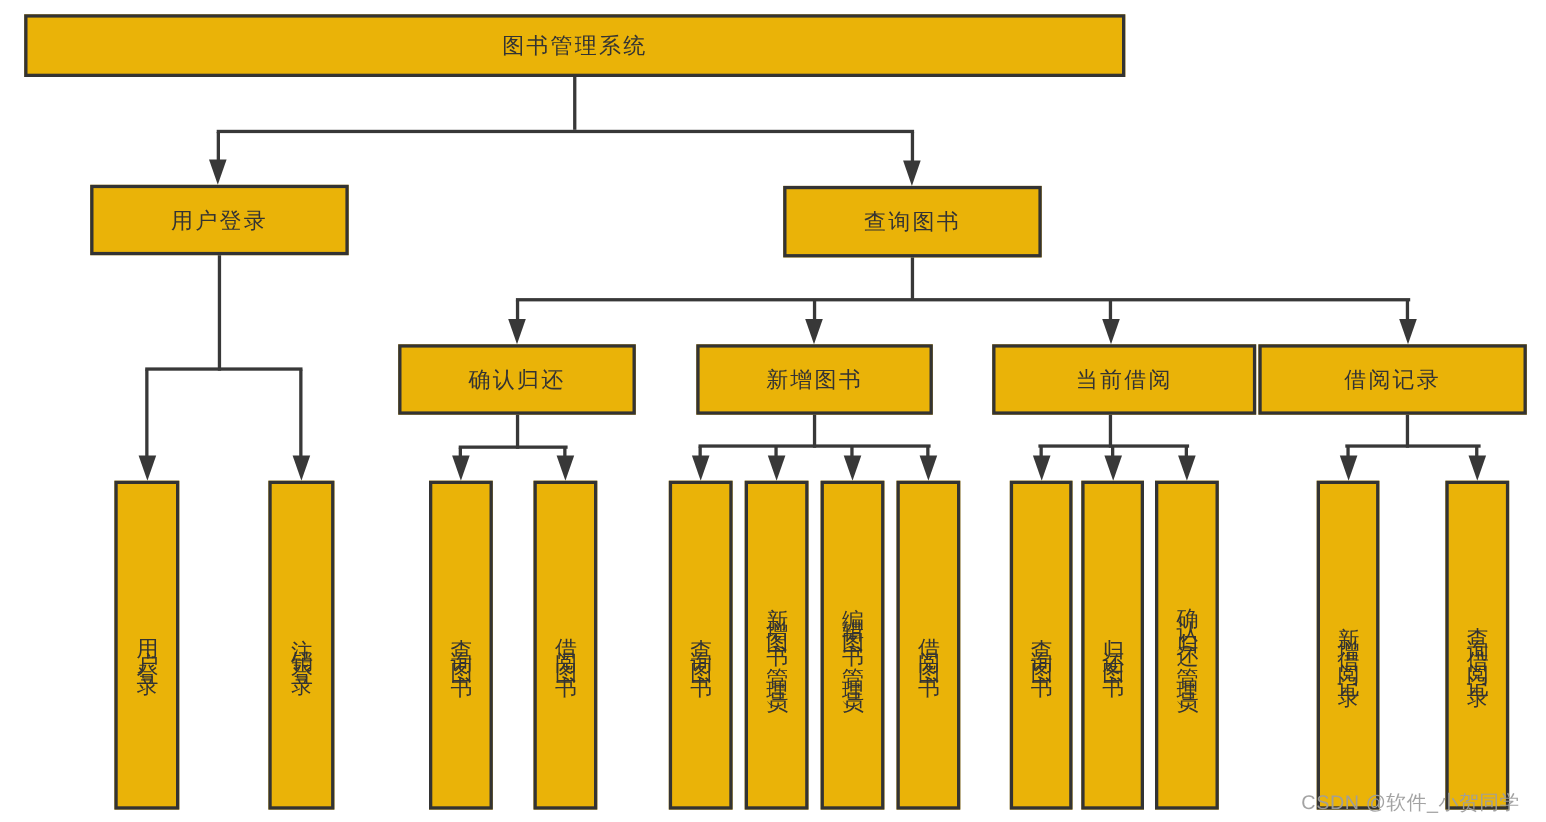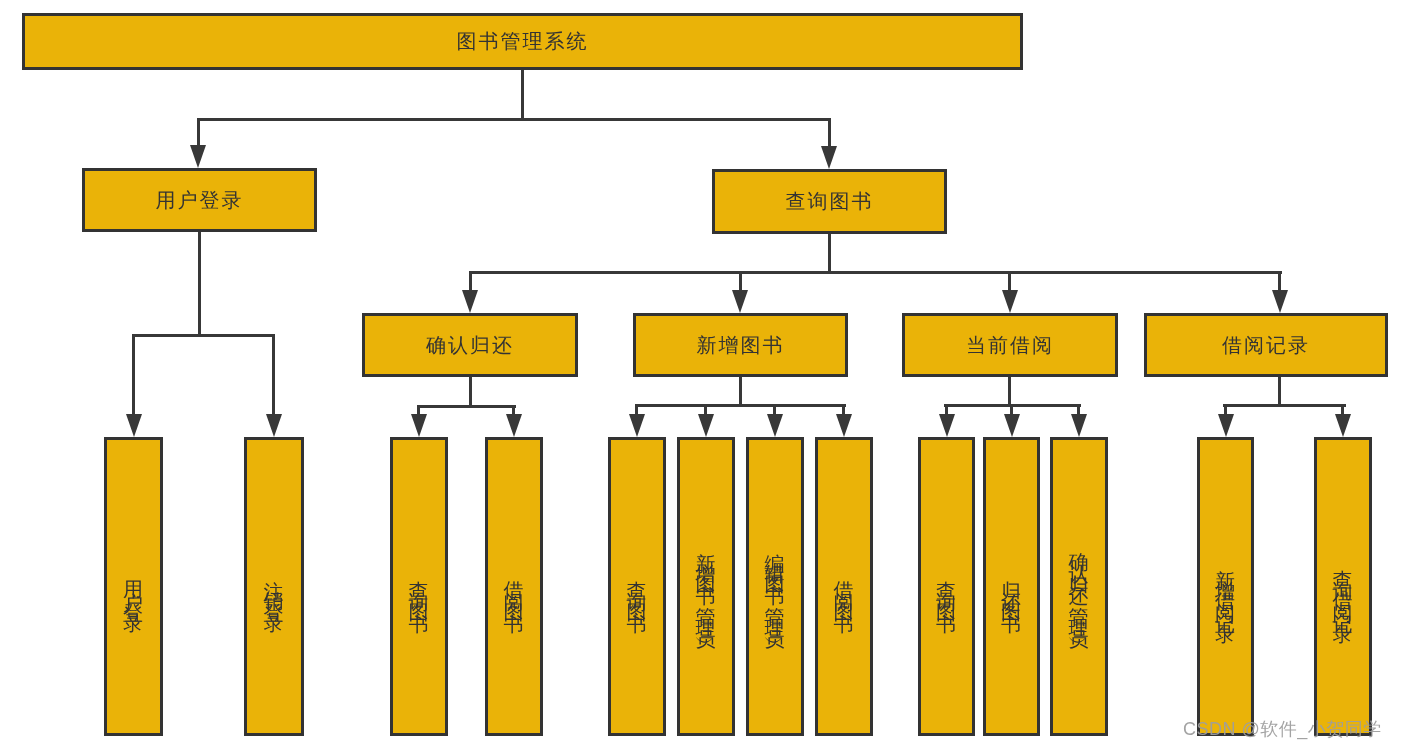--- a/index.html
+++ b/index.html
@@ -58,21 +58,21 @@
   <div class="a" style="left:462px;top:290px"></div>
   <div class="v" style="left:739px;top:273px;height:19px"></div>
   <div class="a" style="left:732px;top:290px"></div>
   <div class="v" style="left:1008px;top:273px;height:19px"></div>
   <div class="a" style="left:1002px;top:290px"></div>
   <div class="v" style="left:1278px;top:273px;height:19px"></div>
   <div class="a" style="left:1272px;top:290px"></div>
 
   <div class="box hlabel" style="left:362px;top:313px;width:216px;height:64px">确认归还</div>
   <div class="box hlabel" style="left:633px;top:313px;width:215px;height:64px">新增图书</div>
-  <div class="box hlabel" style="left:902px;top:313px;width:216px;height:64px">当前借阅</div>
+  <div class="box hlabel" style="left:902px;top:313px;width:240px;height:64px">当前借阅</div>
   <div class="box hlabel" style="left:1144px;top:313px;width:244px;height:64px">借阅记录</div>
 
   <div class="v" style="left:469px;top:377px;height:31px"></div>
   <div class="h" style="left:417px;top:405px;width:99px"></div>
   <div class="v" style="left:417px;top:407px;height:9px"></div>
   <div class="a" style="left:411px;top:414px"></div>
   <div class="v" style="left:512px;top:407px;height:9px"></div>
   <div class="a" style="left:506px;top:414px"></div>
 
   <div class="v" style="left:739px;top:377px;height:30px"></div>

